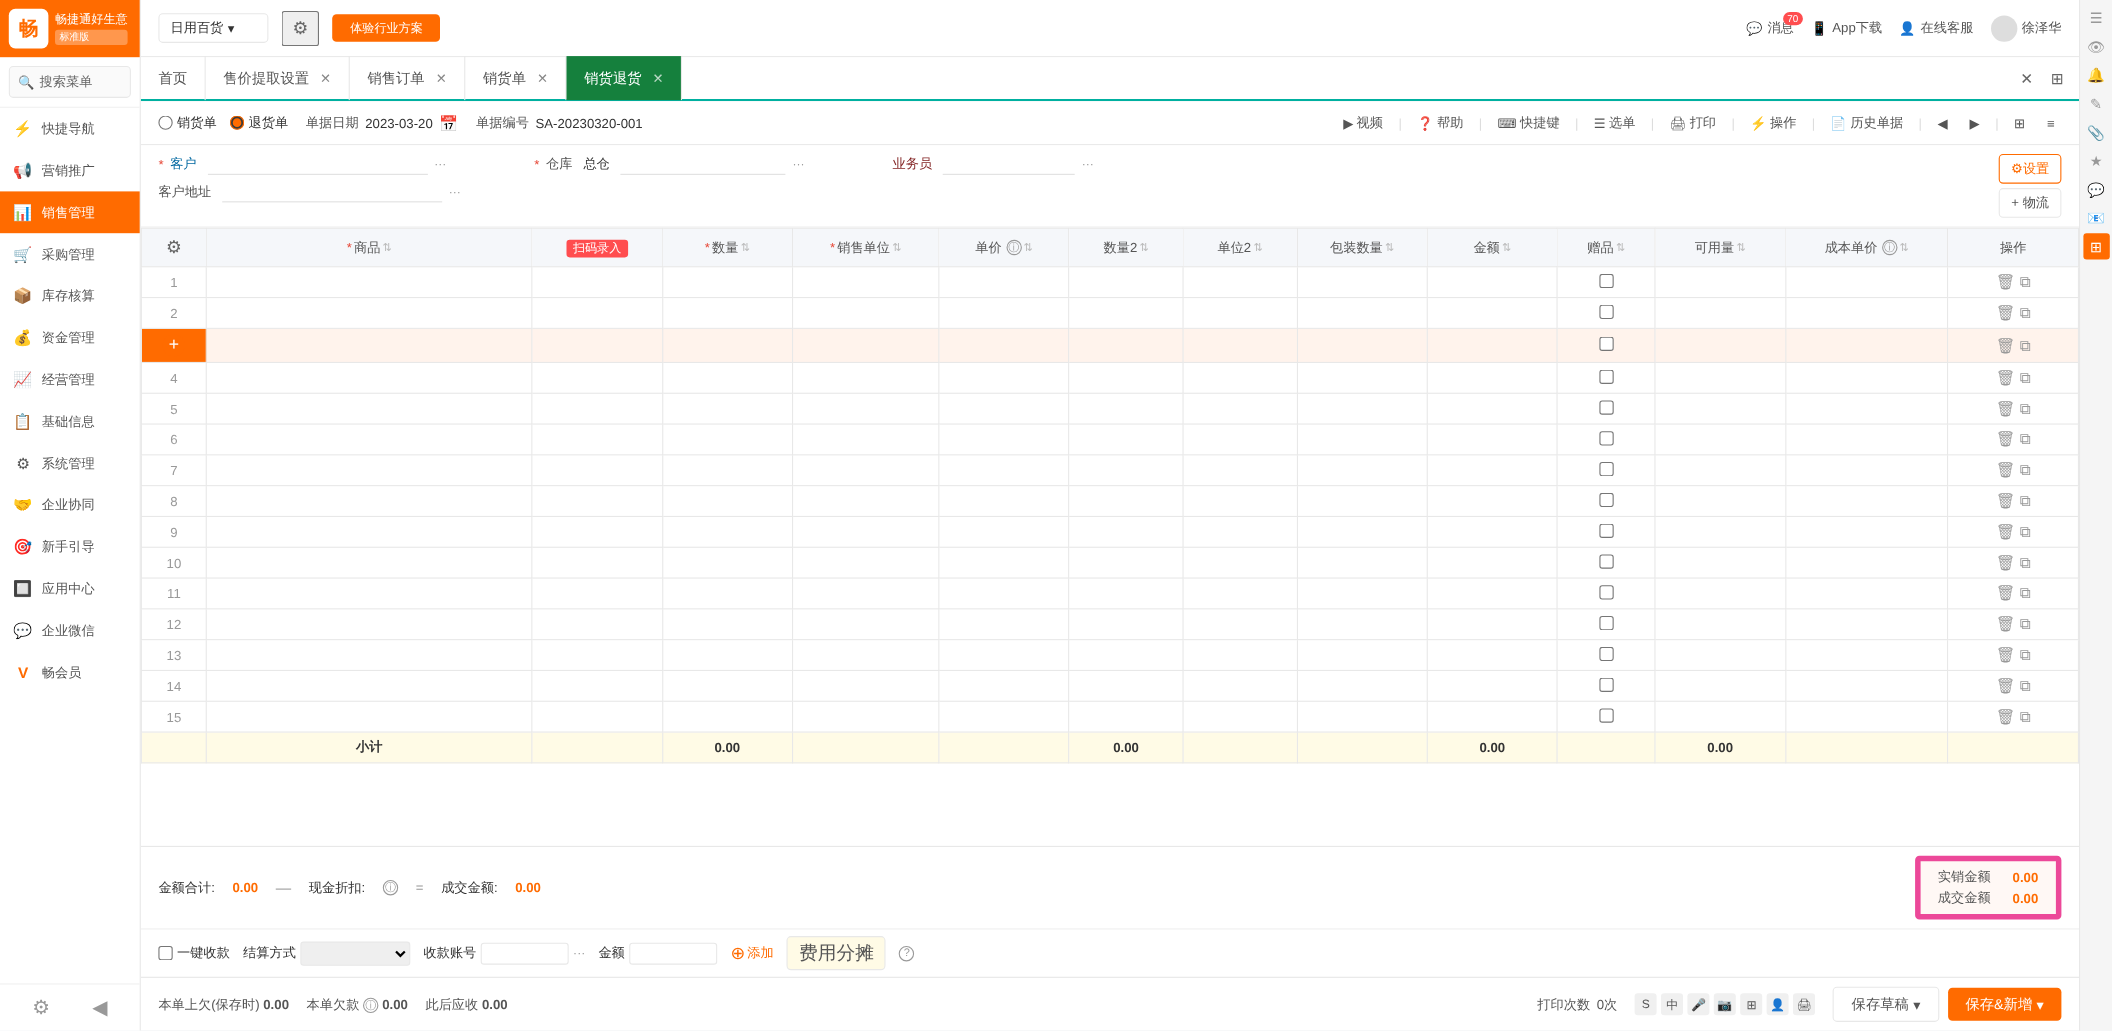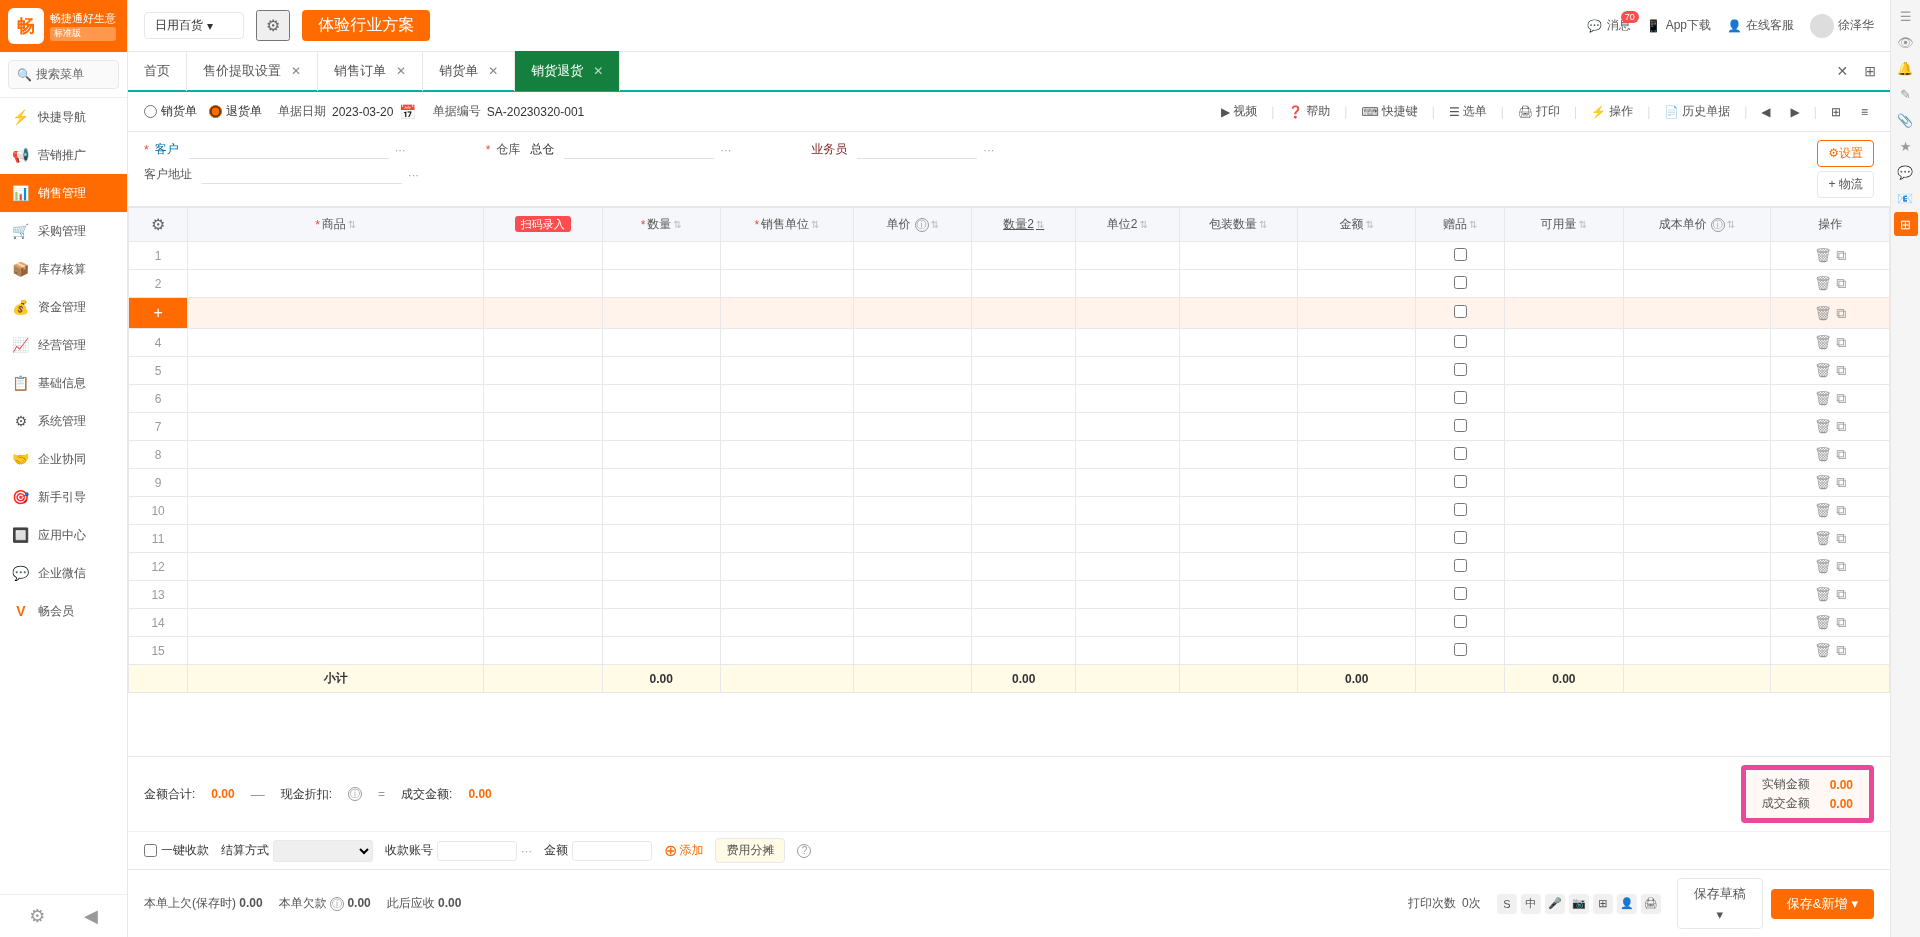--- a/index.html
+++ b/index.html
@@ -20,21 +20,21 @@
     .sidebar-bottom-btn { cursor: pointer; color: #999; font-size: 18px; }
 
     
     .main { flex: 1; display: flex; flex-direction: column; height: 937px; overflow: hidden; }
 
     
     .topbar { height: 52px; background: #fff; display: flex; align-items: center; justify-between; padding: 0 16px; border-bottom: 1px solid #e8e8e8; flex-shrink: 0; }
     .topbar-left { display: flex; align-items: center; gap: 12px; flex: 1; }
     .topbar-selector { display: flex; align-items: center; gap: 4px; padding: 4px 10px; border: 1px solid #e8e8e8; border-radius: 4px; cursor: pointer; background: #fff; min-width: 100px; }
     .topbar-settings-btn { padding: 4px 8px; cursor: pointer; color: #666; font-size: 16px; }
-    .topbar-experience-btn { padding: 5px 16px; background: #ff6b00; color: white; border: none; border-radius: 4px; cursor: pointer; font-size: 16px; font-family: Liberation Serif, serif; }
+    .topbar-experience-btn { padding: 5px 16px; background: #ff6b00; color: white; border: none; border-radius: 4px; cursor: pointer; font-size: 11px; font-family: Liberation Serif, serif; }
     .topbar-right { display: flex; align-items: center; gap: 16px; }
     .topbar-msg { display: flex; align-items: center; gap: 4px; cursor: pointer; color: #555; font-size: 12px; position: relative; }
     .topbar-badge { position: absolute; top: -6px; right: -8px; background: #ff4d4f; color: white; font-size: 9px; border-radius: 8px; padding: 1px 4px; }
     .topbar-app { display: flex; align-items: center; gap: 4px; cursor: pointer; color: #555; font-size: 12px; }
     .topbar-service { display: flex; align-items: center; gap: 4px; cursor: pointer; color: #555; font-size: 12px; }
     .topbar-user { display: flex; align-items: center; gap: 4px; cursor: pointer; color: #555; font-size: 12px; }
     .topbar-avatar { width: 24px; height: 24px; border-radius: 50%; background: #ddd; }
 
     
     .tabbar { height: 40px; background: #fff; display: flex; align-items: center; padding: 0; border-bottom: 2px solid #00b0a0; flex-shrink: 0; }
@@ -90,30 +90,30 @@
     .footer-equals { color: #999; }
     .footer-amount { color: #ff6b00; font-weight: bold; }
     .info-icon { display: inline-flex; align-items: center; justify-content: center; width: 14px; height: 14px; border-radius: 50%; border: 1px solid #999; color: #999; font-size: 10px; cursor: pointer; }
 
     
     .footer-payments { background: #fff; padding: 6px 16px; border-top: 1px solid #f0f0f0; display: flex; align-items: center; gap: 12px; flex-shrink: 0; font-size: 12px; }
     .payment-checkbox { display: flex; align-items: center; gap: 4px; }
     .payment-field { display: flex; align-items: center; gap: 4px; }
     .payment-input { border: 1px solid #e8e8e8; border-radius: 3px; padding: 2px 6px; width: 80px; font-size: 12px; }
     .add-btn { display: flex; align-items: center; gap: 2px; color: #ff6b00; cursor: pointer; }
-    .split-btn { padding: 3px 10px; border: 1px solid #e8e8e8; background: #fffbe6; border-radius: 4px; cursor: pointer; color: #555; font-size: 12px; }
+    .split-btn { padding: 3px 10px; border: 1px solid #e8e8e8; background: #fffbe6; border-radius: 4px; cursor: pointer; color: #555; font-size: 17px; }
 
     
     .bottom-bar { background: #fff; padding: 8px 16px; border-top: 1px solid #e8e8e8; display: flex; align-items: center; flex-shrink: 0; font-size: 12px; color: #555; }
     .bottom-stats { display: flex; align-items: center; gap: 16px; flex: 1; }
     .bottom-print-info { display: flex; align-items: center; gap: 6px; }
     .bottom-shortcuts { display: flex; align-items: center; gap: 4px; margin: 0 16px; }
     .shortcut-icon { width: 20px; height: 20px; border-radius: 3px; background: #f0f0f0; display: inline-flex; align-items: center; justify-content: center; font-size: 11px; cursor: pointer; }
     .bottom-actions { display: flex; align-items: center; gap: 8px; margin-left: auto; }
-    .save-draft-btn { padding: 6px 16px; border: 1px solid #e8e8e8; border-radius: 4px; background: #fff; cursor: pointer; font-size: 13px; color: #555; display: flex; align-items: center; gap: 4px; flex-direction: column; }
+    .save-draft-btn { padding: 6px 16px; border: 1px solid #e8e8e8; border-radius: 4px; background: #fff; cursor: pointer; font-size: 13px; color: #555; display: flex; align-items: center; gap: 4px; }
     .save-new-btn { padding: 6px 16px; border: none; border-radius: 4px; background: #ff6b00; cursor: pointer; font-size: 13px; color: #fff; display: flex; align-items: center; gap: 4px; }
 
     
     .right-sidebar { width: 30px; display: flex; flex-direction: column; align-items: center; gap: 2px; background: #f5f5f5; border-left: 1px solid #e8e8e8; padding: 4px 0; flex-shrink: 0; }
     .right-sidebar-icon { width: 24px; height: 24px; display: flex; align-items: center; justify-content: center; cursor: pointer; color: #999; font-size: 13px; border-radius: 3px; }
     .right-sidebar-icon.active-orange { background: #ff6b00; color: white; }
   </style>
 </head>
 <body>
 
@@ -389,21 +389,21 @@
                 <span class="sort-icon">⇅</span>
               </div>
             </th>
             <th style="width:80px;">
               <div class="th-sort">
                 <span>单价</span>
                 <span class="info-icon" style="margin-left:2px;">ⓘ</span>
                 <span class="sort-icon">⇅</span>
               </div>
             </th>
-            <th style="width:70px;text-decoration:underline;">
+            <th style="width:70px;">
               <div class="th-sort">
                 <span>数量2</span>
                 <span class="sort-icon">⇅</span>
               </div>
             </th>
             <th style="width:70px;">
               <div class="th-sort">
                 <span>单位2</span>
                 <span class="sort-icon">⇅</span>
               </div>

